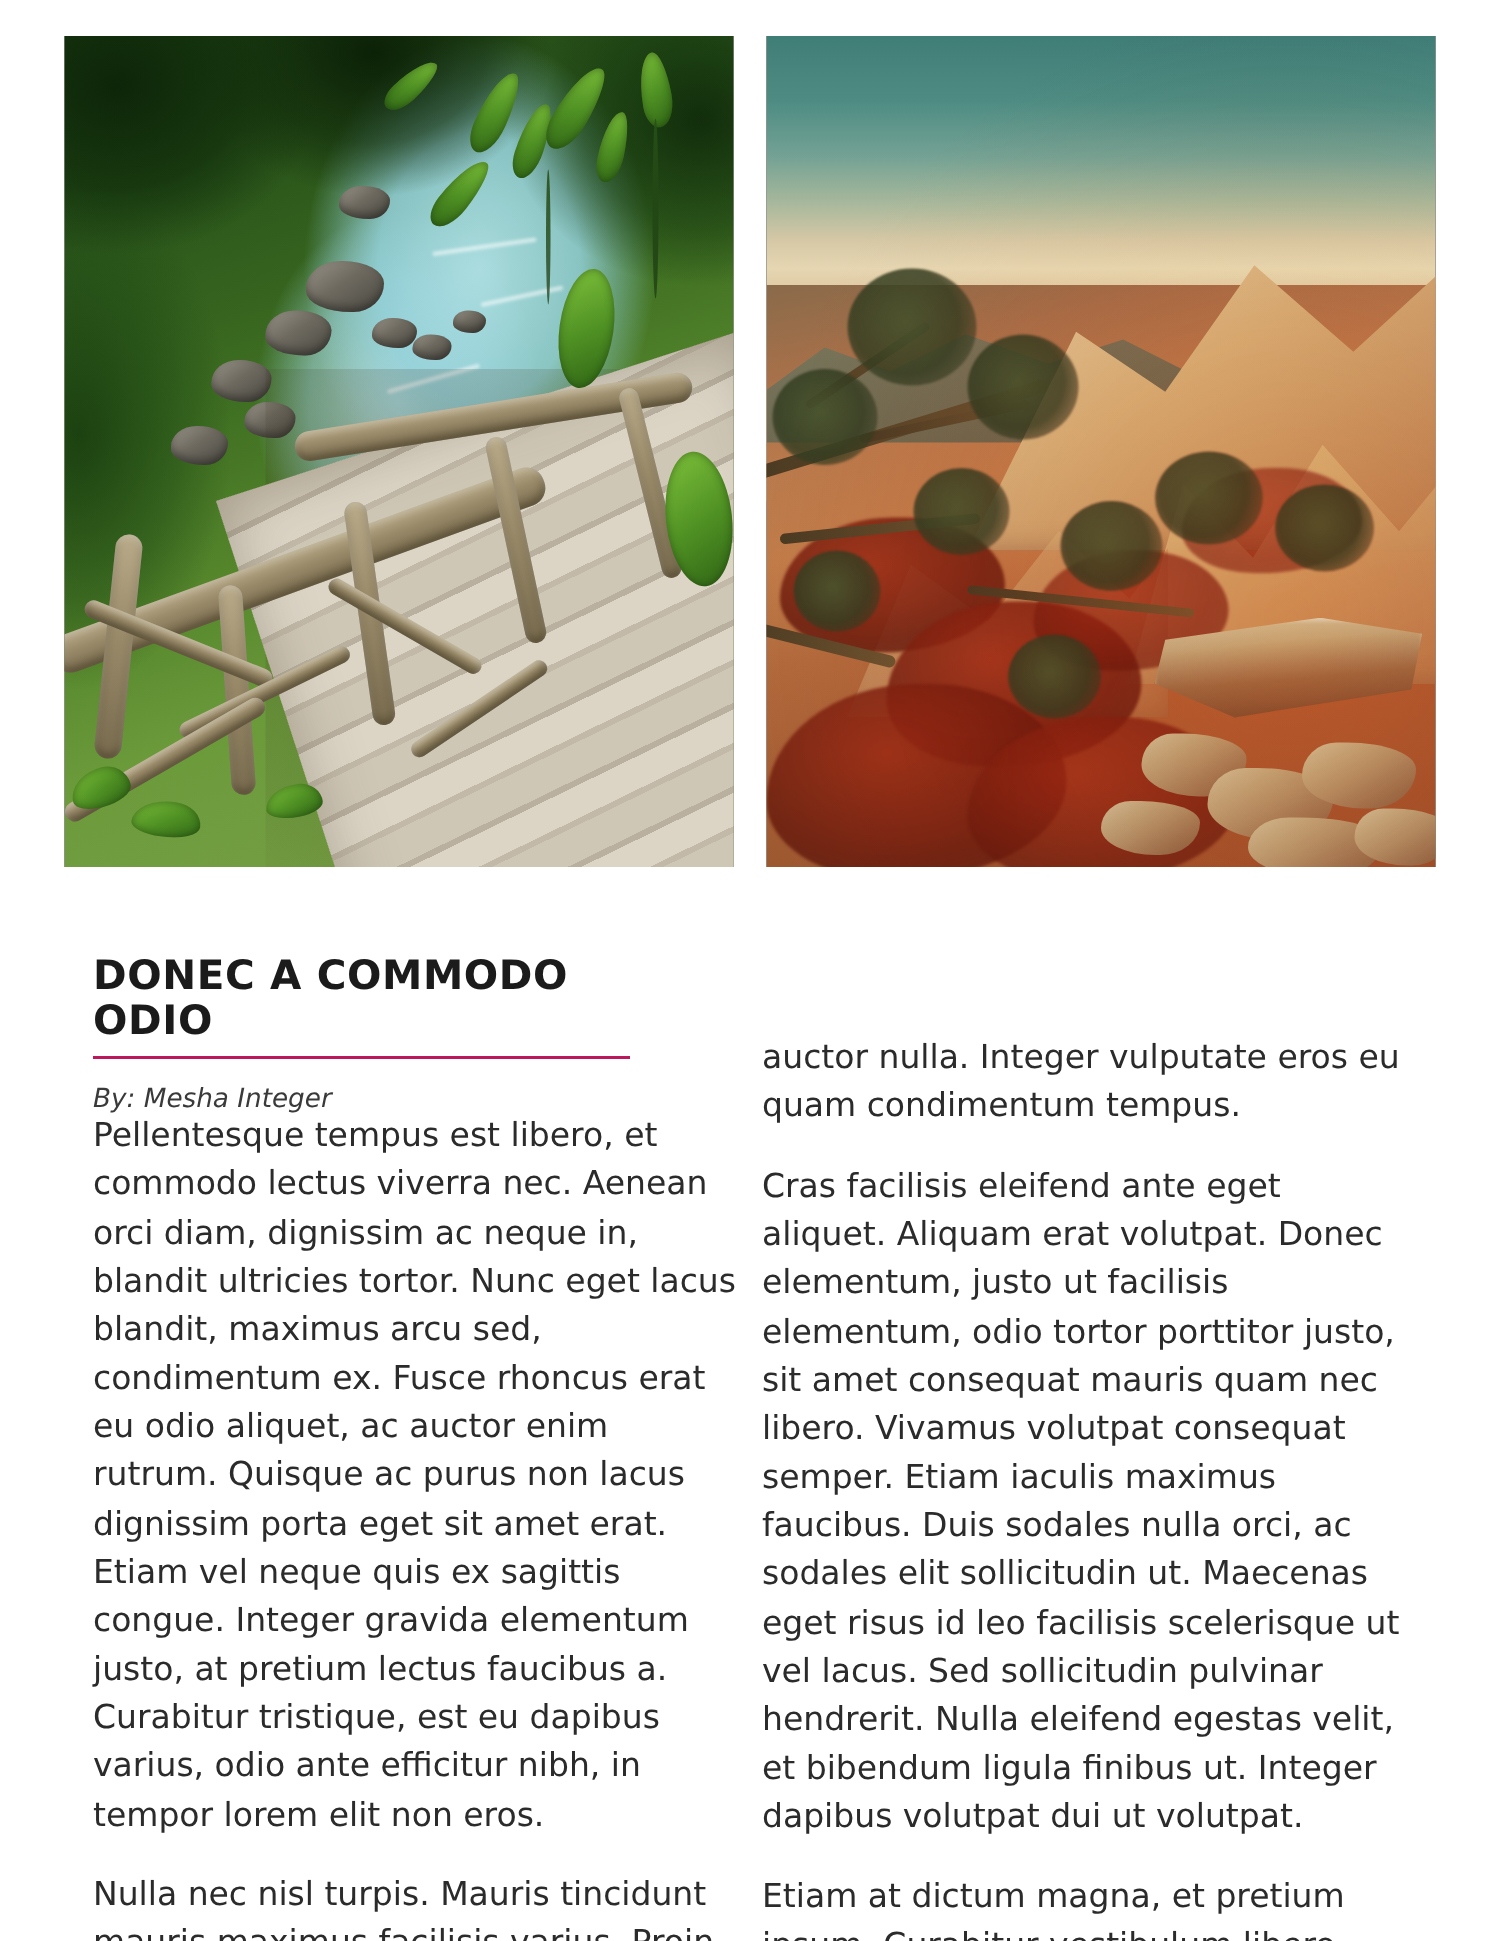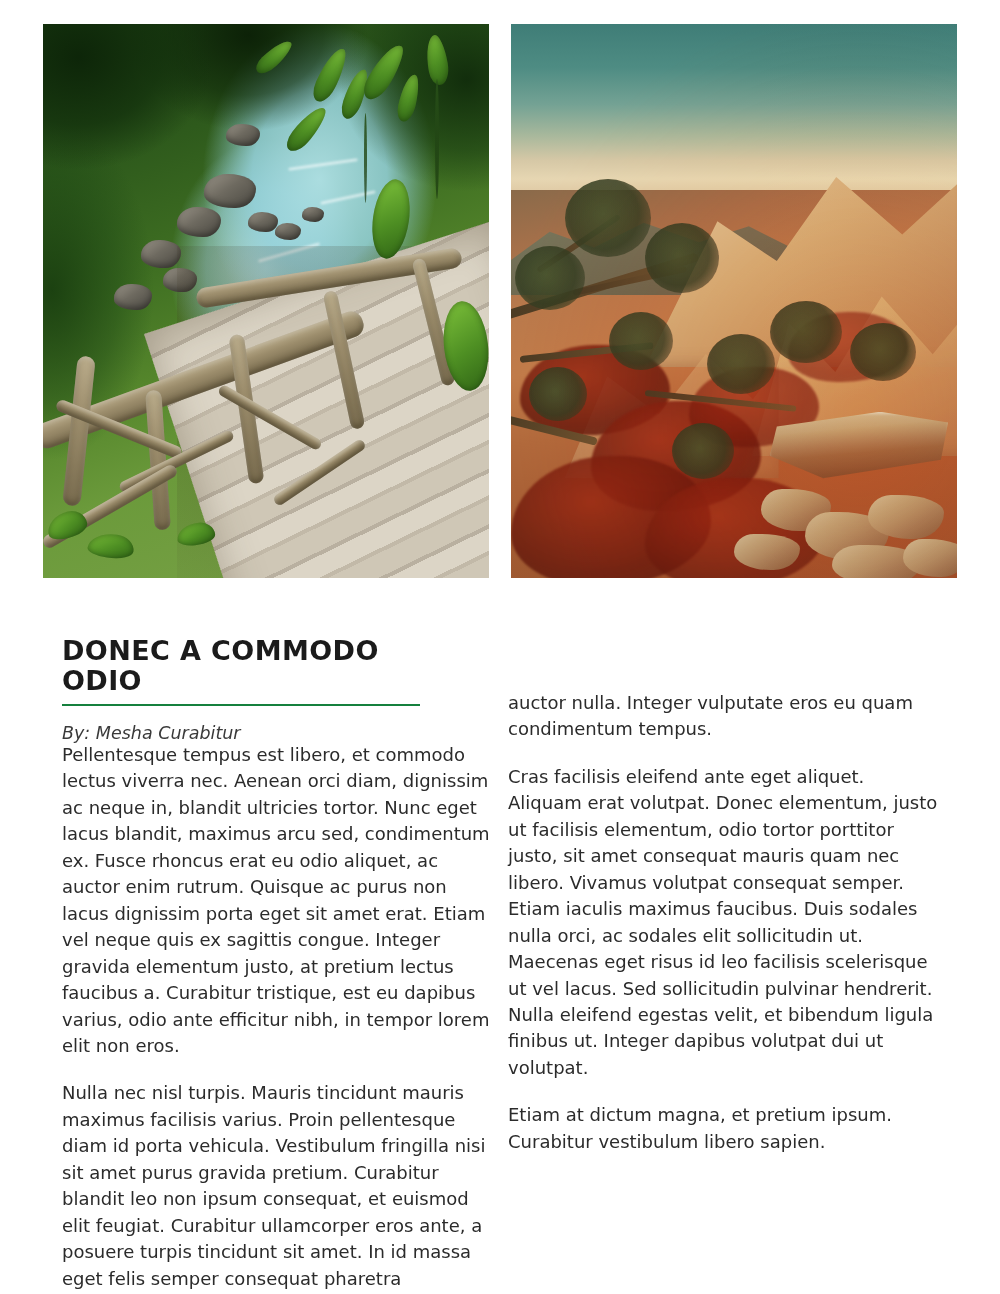--- a/index.html
+++ b/index.html
@@ -184,21 +184,21 @@
   }
   .headline {
     margin: 0;
     font-family: "DejaVu Sans", "Liberation Sans", sans-serif;
     font-size: 27px;
     font-weight: bold;
     letter-spacing: 0.4px;
     color: #1b1b1b;
     line-height: 1.1;
     padding-bottom: 9px;
-    border-bottom: 2px solid #15803d;
+    border-bottom: 2px solid #be185d;
     width: 358px;
   }
   .byline {
     margin: 17px 0 0 0;
     font-size: 17.5px;
     font-style: italic;
     color: #3a3a3a;
     line-height: 1.25;
   }
 
@@ -212,21 +212,21 @@
   .col {
     position: absolute;
     top: 0;
     width: 430px;
   }
   .col-left  { left: 0; padding-top: 52px; }
   .col-right { left: 446px; padding-top: 0; }
 
   .col p {
     margin: 0 0 21px 0;
-    font-size: 18px;
+    font-size: 22px;
     line-height: 1.47;
     color: #2b2b2b;
     text-align: left;
   }
   .col p:last-child { margin-bottom: 0; }
 </style>
 </head>
 <body>
 
 <div class="page">
@@ -327,21 +327,21 @@
       <div class="needle-cluster" style="left:76%;top:54%;width:66px;height:58px;"></div>
       <div class="needle-cluster" style="left:4%;top:62%;width:58px;height:54px;"></div>
       <div class="needle-cluster" style="left:36%;top:72%;width:62px;height:56px;"></div>
 
       <div class="warm-wash"></div>
     </div>
   </div>
 
   <div class="article">
     <h1 class="headline">DONEC A COMMODO ODIO</h1>
-    <p class="byline">By: Mesha Curabitur</p>
+    <p class="byline">By: Mesha Integer</p>
   </div>
 
   <div class="columns">
 
     <div class="col col-left">
       <p>Pellentesque tempus est libero, et commodo lectus viverra nec. Aenean orci diam, dignissim ac neque in, blandit ultricies tortor. Nunc eget lacus blandit, maximus arcu sed, condimentum ex. Fusce rhoncus erat eu odio aliquet, ac auctor enim rutrum. Quisque ac purus non lacus dignissim porta eget sit amet erat. Etiam vel neque quis ex sagittis congue. Integer gravida elementum justo, at pretium lectus faucibus a. Curabitur tristique, est eu dapibus varius, odio ante efficitur nibh, in tempor lorem elit non eros.</p>
       <p>Nulla nec nisl turpis. Mauris tincidunt mauris maximus facilisis varius. Proin pellentesque diam id porta vehicula. Vestibulum fringilla nisi sit amet purus gravida pretium. Curabitur blandit leo non ipsum consequat, et euismod elit feugiat. Curabitur ullamcorper eros ante, a posuere turpis tincidunt sit amet. In id massa eget felis semper consequat pharetra</p>
     </div>
 
     <div class="col col-right">

